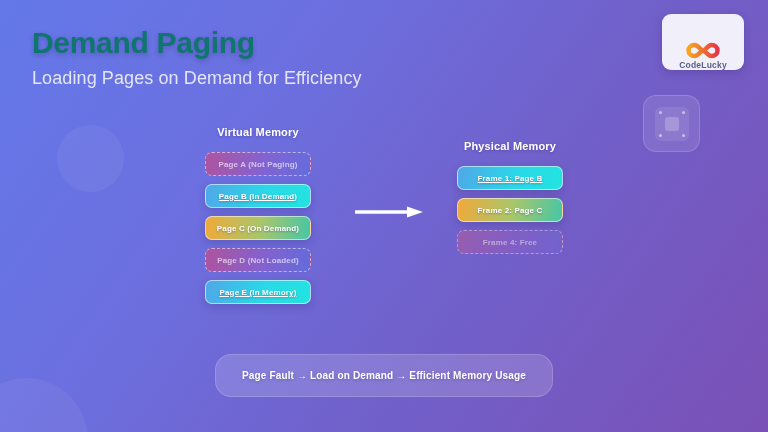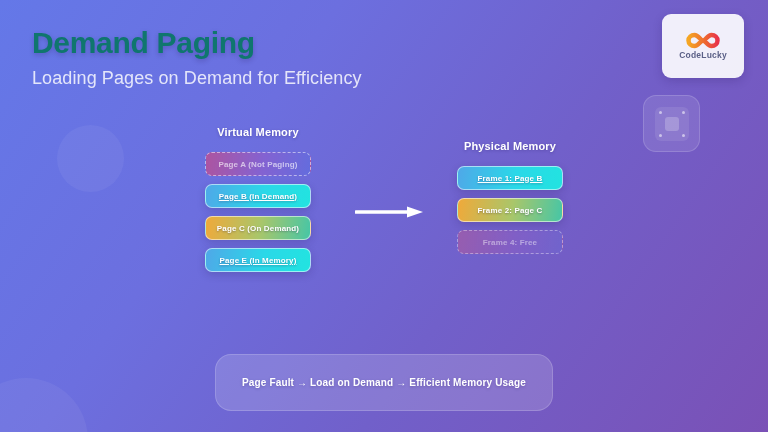--- a/index.html
+++ b/index.html
@@ -46,28 +46,28 @@
     color: rgba(255,255,255,0.82);
     letter-spacing: 0.1px;
   }
 
   
   .logo-badge {
     position: absolute;
     right: 24px;
     top: 14px;
     width: 82px;
-    height: 64px;
+    height: 56px;
     border-radius: 9px;
     background: rgba(255,255,255,0.90);
     box-shadow: 0 3px 10px rgba(45,25,95,0.22);
     display: flex;
     flex-direction: column;
     align-items: center;
-    justify-content: center;
+    justify-content: flex-end;
     gap: 1px;
   }
   .logo-mark { width: 34px; height: 17px; display: block; }
   .logo-text {
     font-size: 8.5px;
     font-weight: bold;
     color: #5a5f86;
     letter-spacing: 0.2px;
   }
 
@@ -174,21 +174,21 @@
     width: 68px;
     height: 12px;
   }
 
   
   .footer-pill {
     position: absolute;
     left: 50%;
     transform: translateX(-50%);
     top: 354px;
-    padding: 22px 26px;
+    padding: 15px 26px;
     border-radius: 16px;
     background: rgba(255,255,255,0.155);
     border: 1px solid rgba(255,255,255,0.17);
     font-size: 10px;
     font-weight: bold;
     color: #ffffff;
     letter-spacing: 0.15px;
     white-space: nowrap;
     text-shadow: 0 1px 3px rgba(40,25,90,0.28);
   }
@@ -226,20 +226,21 @@
     <span class="chip-dot cd-bl"></span>
     <span class="chip-dot cd-br"></span>
   </div>
 </div>
 
 <div class="column col-virtual">
   <div class="column-title">Virtual Memory</div>
   <div class="block notloaded">Page A (Not Paging)</div>
   <div class="block loaded">Page B (In Demand)</div>
   <div class="block demand">Page C (On Demand)</div>
+  <div class="block notloaded">Page D (Not Loaded)</div>
   <div class="block loaded">Page E (In Memory)</div>
 </div>
 
 <svg class="transfer-arrow" viewBox="0 0 68 12">
   <rect x="0" y="4.2" width="54" height="3.6" fill="#ffffff" rx="0.6"></rect>
   <polygon points="52,0.4 68,6 52,11.6" fill="#ffffff"></polygon>
 </svg>
 
 <div class="column col-physical">
   <div class="column-title">Physical Memory</div>

